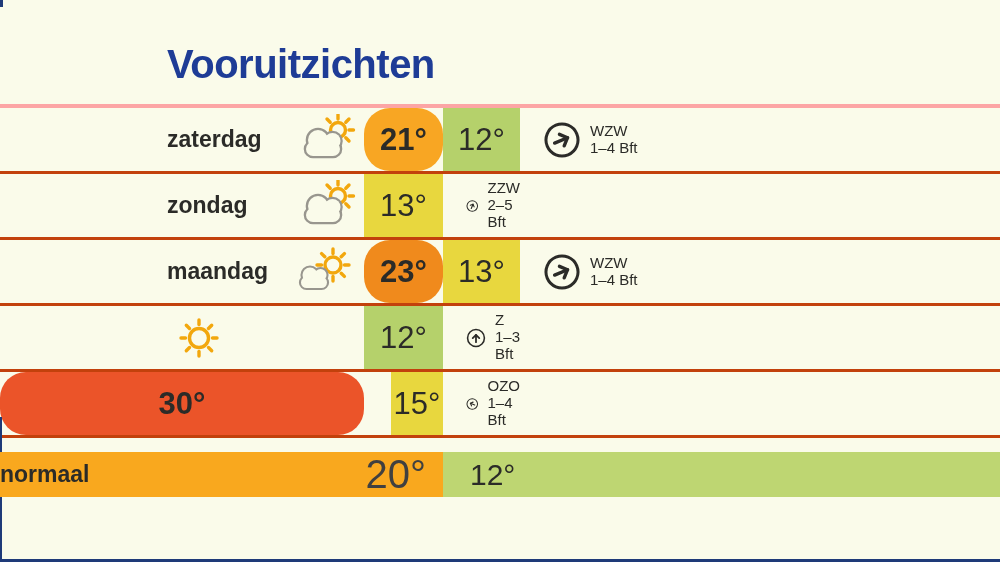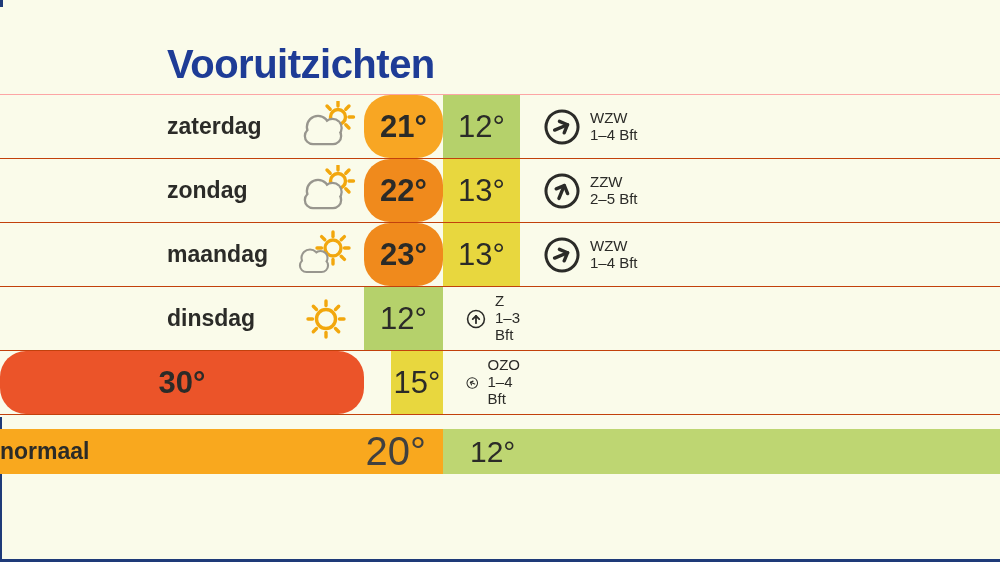--- a/index.html
+++ b/index.html
@@ -1,24 +1,24 @@
 <!DOCTYPE html>
 <html><head>
 <meta charset="utf-8">
 <style>
   html,body{margin:0;padding:0;}
   body{font-family:"Liberation Sans","DejaVu Sans",sans-serif;}
   .stage{position:relative;width:1000px;height:562px;background:#FAFBEA;overflow:hidden;}
 
   
-  .header{height:95px;border-bottom:1px solid #fca5a5;box-sizing:border-box;}
+  .header{height:108px;border-bottom:4px solid #fca5a5;box-sizing:border-box;}
   .title{margin:0;padding:42px 0 0 167px;font-size:40px;font-weight:700;color:#1E3C96;letter-spacing:-0.5px;}
 
   
-  .row{display:grid;grid-template-columns:364px 79px 77px 1fr;height:63px;border-bottom:1px solid #c2410c;align-items:stretch;}
+  .row{display:grid;grid-template-columns:364px 79px 77px 1fr;height:63px;border-bottom:3px solid #c2410c;align-items:stretch;}
   .daycell{display:flex;align-items:center;justify-content:space-between;padding-left:167px;padding-right:6px;}
   .dayname{font-size:23px;font-weight:700;color:#2B2B28;}
   .wicon{width:64px;height:52px;flex:0 0 auto;}
   .tmax,.tmin{display:flex;align-items:center;justify-content:center;font-size:31px;color:#2B2B28;}
   .tmax{font-weight:700;border-radius:26px;}
   .tmin{font-weight:400;}
   .windcell{display:flex;align-items:center;padding-left:23px;gap:9px;}
   .windarrow{width:38px;height:38px;display:block;}
   .windtext{display:flex;flex-direction:column;line-height:1.12;font-size:15px;color:#2B2B28;}
 
@@ -137,21 +137,20 @@
     </div>
   </div>
 
   <div class="row">
     <div class="daycell">
       <span class="dayname">zondag</span>
       <svg class="wicon">
           <use href="#i-suncloud"></use>
         </svg>
     </div>
-    <div class="tmax" style="background-color: rgb(240, 138, 28);">22°</div>
     <div class="tmin" style="background-color: rgb(232, 215, 62);">13°</div>
     <div class="windcell">
       <svg class="windarrow" style="transform: rotate(22.5deg);">
           <use href="#i-arrow"></use>
         </svg>
       <span class="windtext">
         <span>ZZW</span>
         <span>2–5 Bft</span>
       </span>
     </div>
@@ -172,21 +171,20 @@
         </svg>
       <span class="windtext">
         <span>WZW</span>
         <span>1–4 Bft</span>
       </span>
     </div>
   </div>
 
   <div class="row">
     <div class="daycell">
-      <span class="dayname">dinsdag</span>
       <svg class="wicon">
           <use href="#i-sun"></use>
         </svg>
     </div>
     <div class="tmin" style="background-color: rgb(181, 209, 107);">12°</div>
     <div class="windcell">
       <svg class="windarrow" style="transform: rotate(0deg);">
           <use href="#i-arrow"></use>
         </svg>
       <span class="windtext">

